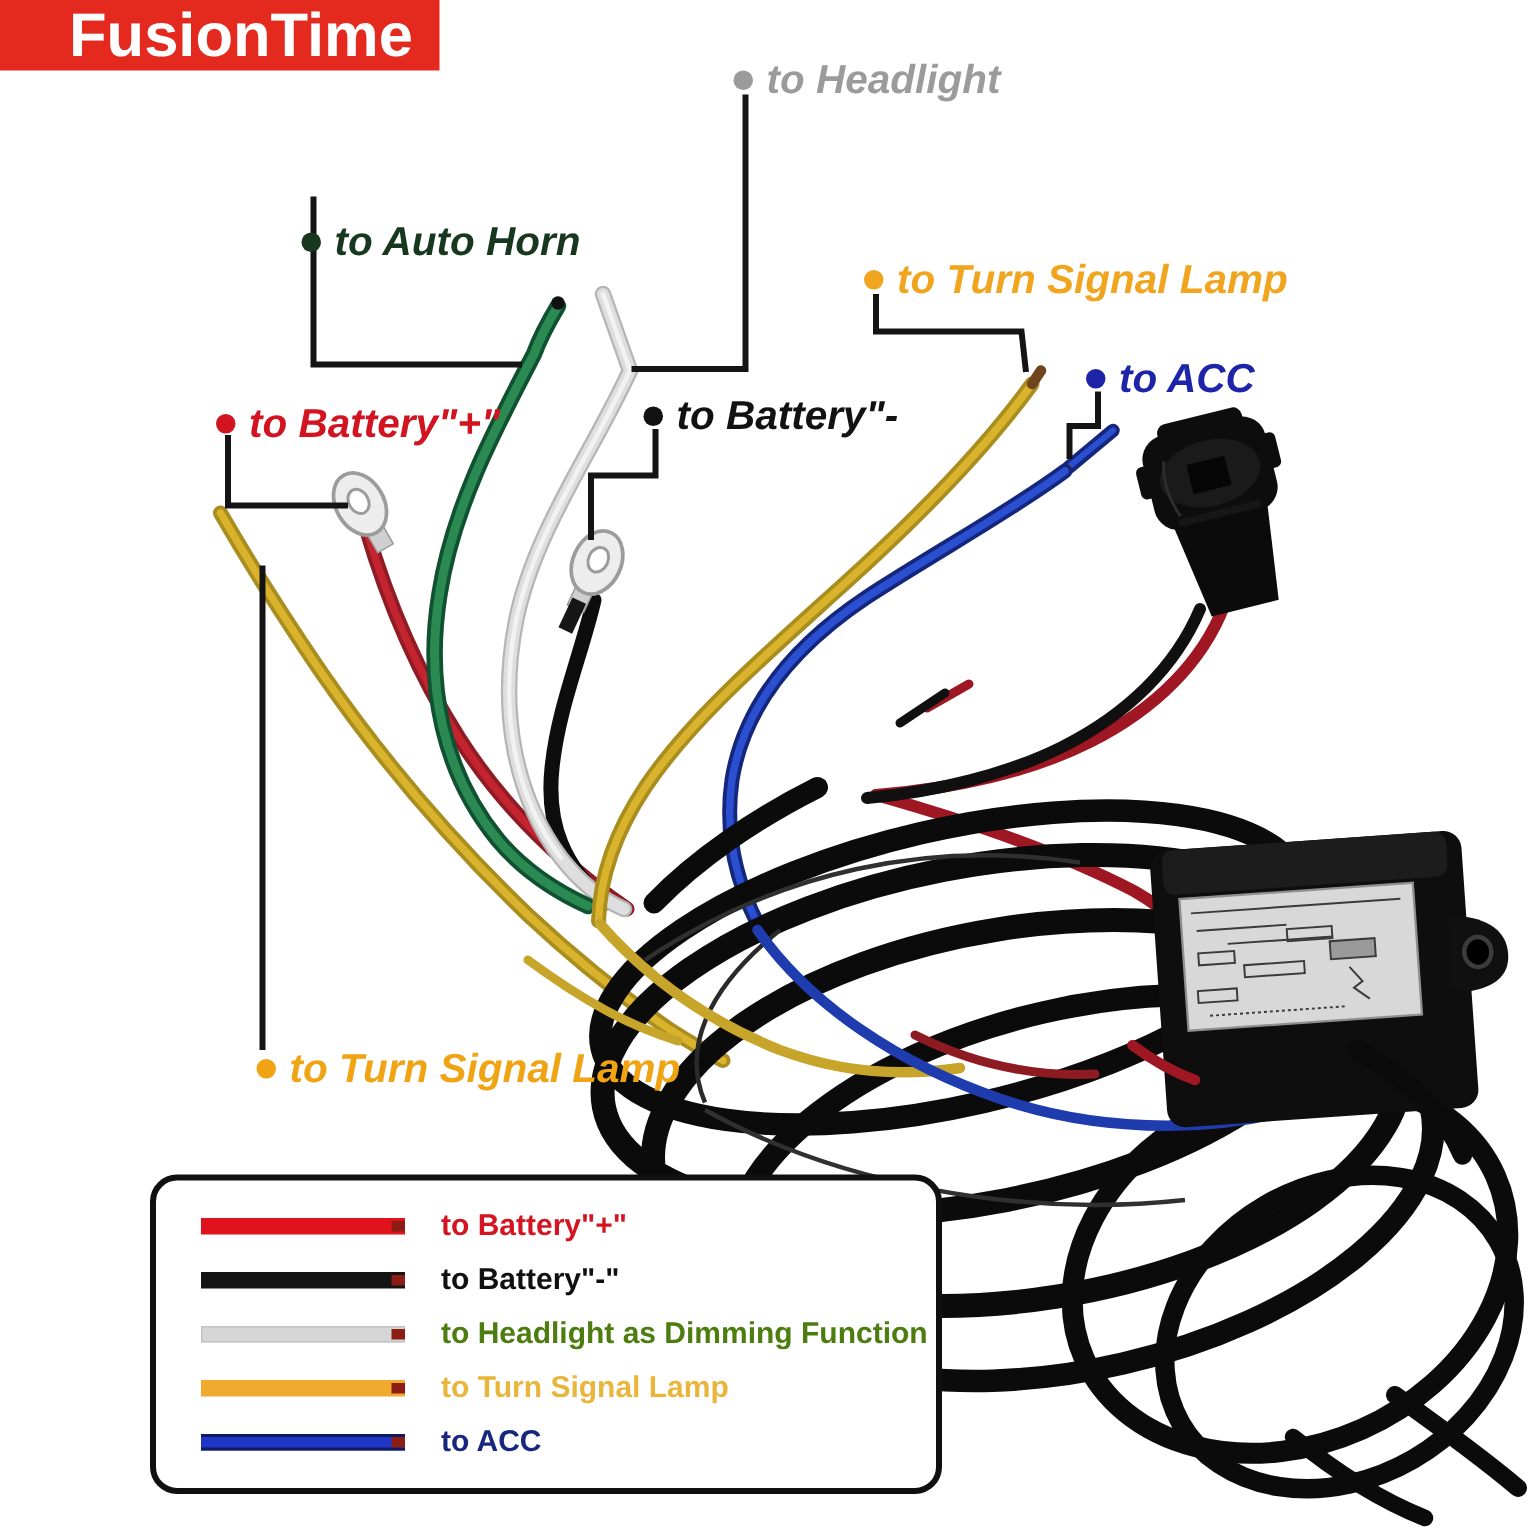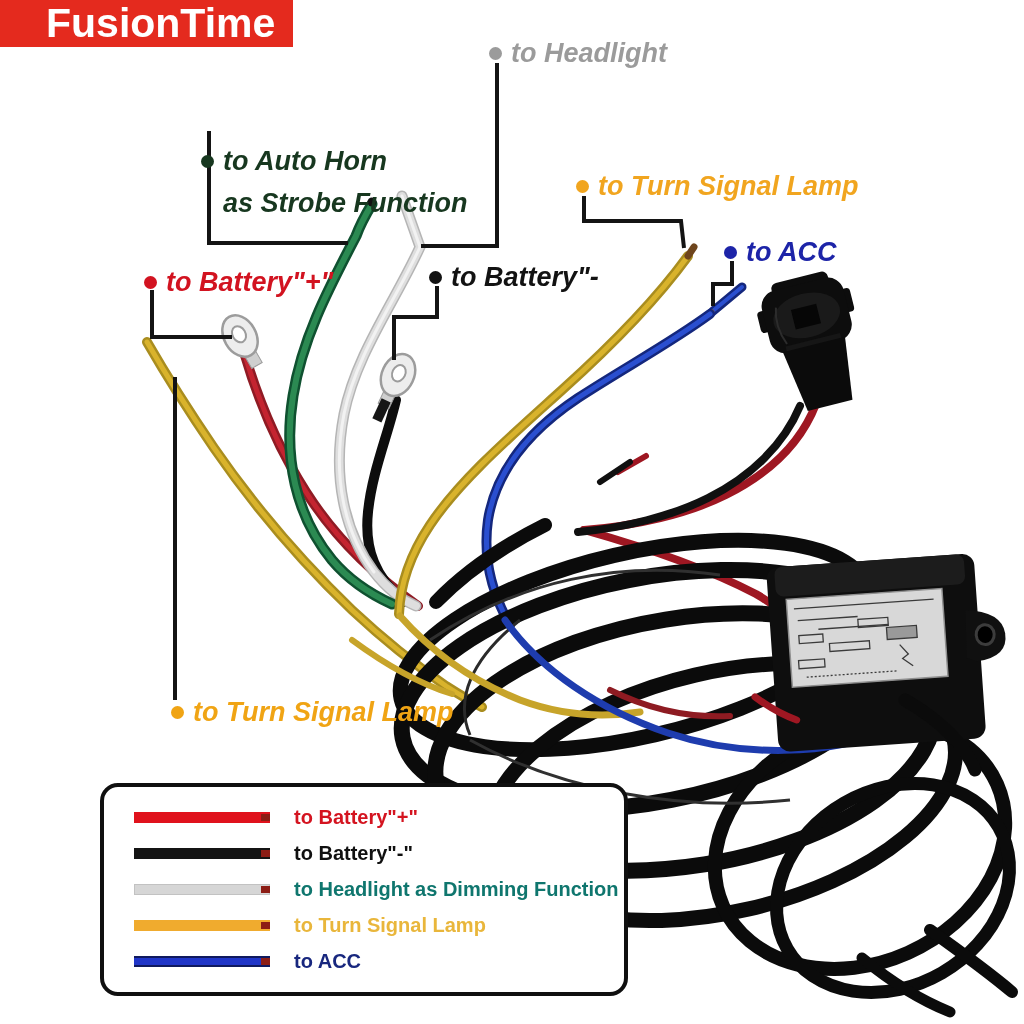--- a/index.html
+++ b/index.html
@@ -42,21 +42,21 @@
   .leg-wire::after{content:"";position:absolute;right:0;top:2px;width:9px;height:7px;background:#8c1d15;}
   .wire-red{background:#e0121c;}
   .wire-black{background:#141414;}
   .wire-gray{background:#d6d6d6;box-shadow:inset 0 0 0 1px #c2c2c2;}
   .wire-yellow{background:#f0ab2e;}
   .wire-green{background:#27834d;box-shadow:inset 0 2px 0 #0e3a20,inset 0 -2px 0 #0e3a20;}
   .wire-blue{background:#2036c8;box-shadow:inset 0 2px 0 #101a5e,inset 0 -2px 0 #101a5e;}
   .leg-label{font-weight:bold;font-size:20px;white-space:nowrap;}
   .c-red{color:#d41420;}
   .c-black{color:#101010;}
-  .c-gray{color:#0f766e;}
+  .c-gray{color:#4d7c0f;}
   .c-yellow{color:#e9b63b;}
   .c-green{color:#1c6f3e;}
   .c-blue{color:#18277e;}
 </style>
 </head>
 <body>
 
 <div id="stage">
 
   <svg id="art" viewBox="0 0 1024 1024">
@@ -183,21 +183,20 @@
 
   <div class="logo">
     <span>FusionTime</span>
   </div>
 
   <div class="ann" id="ann-auto-horn">
     <div class="l1">
         <span class="bullet"></span>
       <span>to Auto Horn</span>
       </div>
-    <div class="l2">as Strobe Function</div>
   </div>
 
   <div class="ann" id="ann-headlight">
     <div class="l1">
         <span class="bullet"></span>
       <span>to Headlight</span>
       </div>
   </div>
 
   <div class="ann" id="ann-turn-right">

